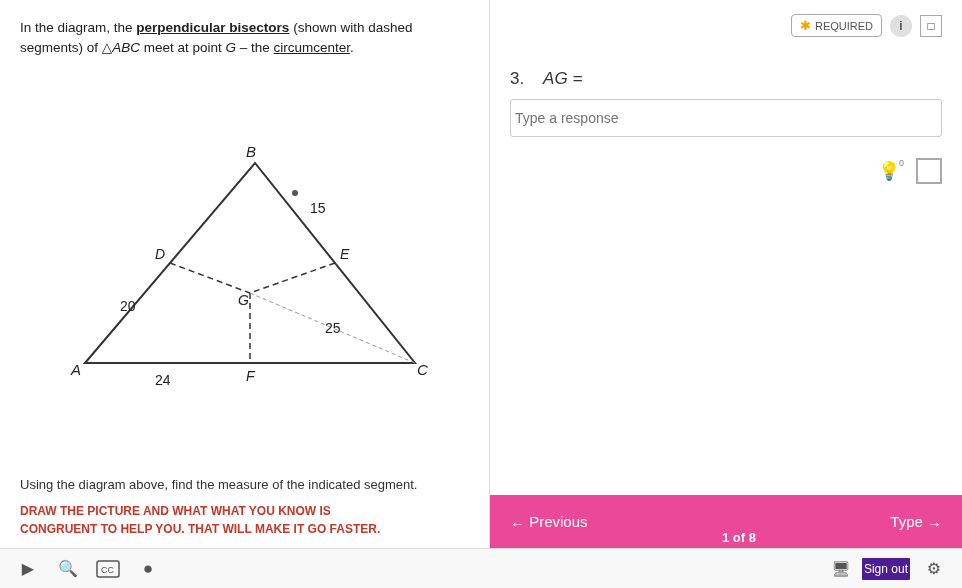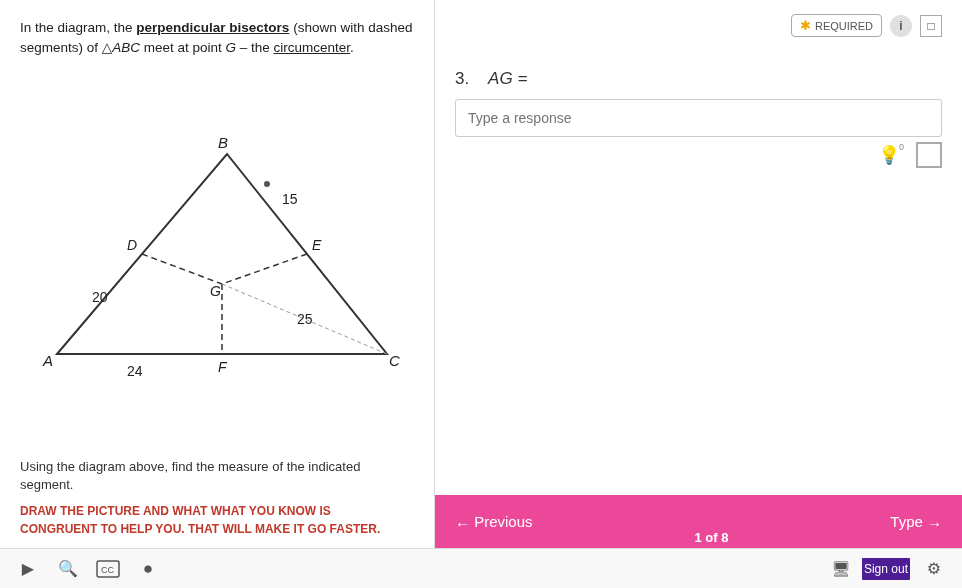--- a/index.html
+++ b/index.html
@@ -14,21 +14,21 @@
     }
 
     .main-container {
       display: flex;
       flex: 1;
       background: #fff;
     }
 
     
     .left-panel {
-      width: 435px;
+      width: 490px;
       padding: 18px 20px 10px 20px;
       border-right: 1px solid #ddd;
       display: flex;
       flex-direction: column;
     }
 
     .description {
       font-size: 13.5px;
       line-height: 1.5;
       color: #222;
@@ -140,25 +140,26 @@
       font-weight: bold;
       color: #e6a800;
       margin-bottom: 14px;
       line-height: 1.4;
     }
 
     .response-input {
       width: 100%;
       border: 1.5px solid #ccc;
       border-radius: 3px;
-      padding: 10px 12px;
+      padding: 10px 4px;
       font-size: 14px;
       color: #999;
       outline: none;
       background: #fff;
+      margin-bottom: 16px;
     }
 
     .icon-row {
       display: flex;
       justify-content: flex-end;
       gap: 8px;
       align-items: center;
     }
 
     .icon-btn {

